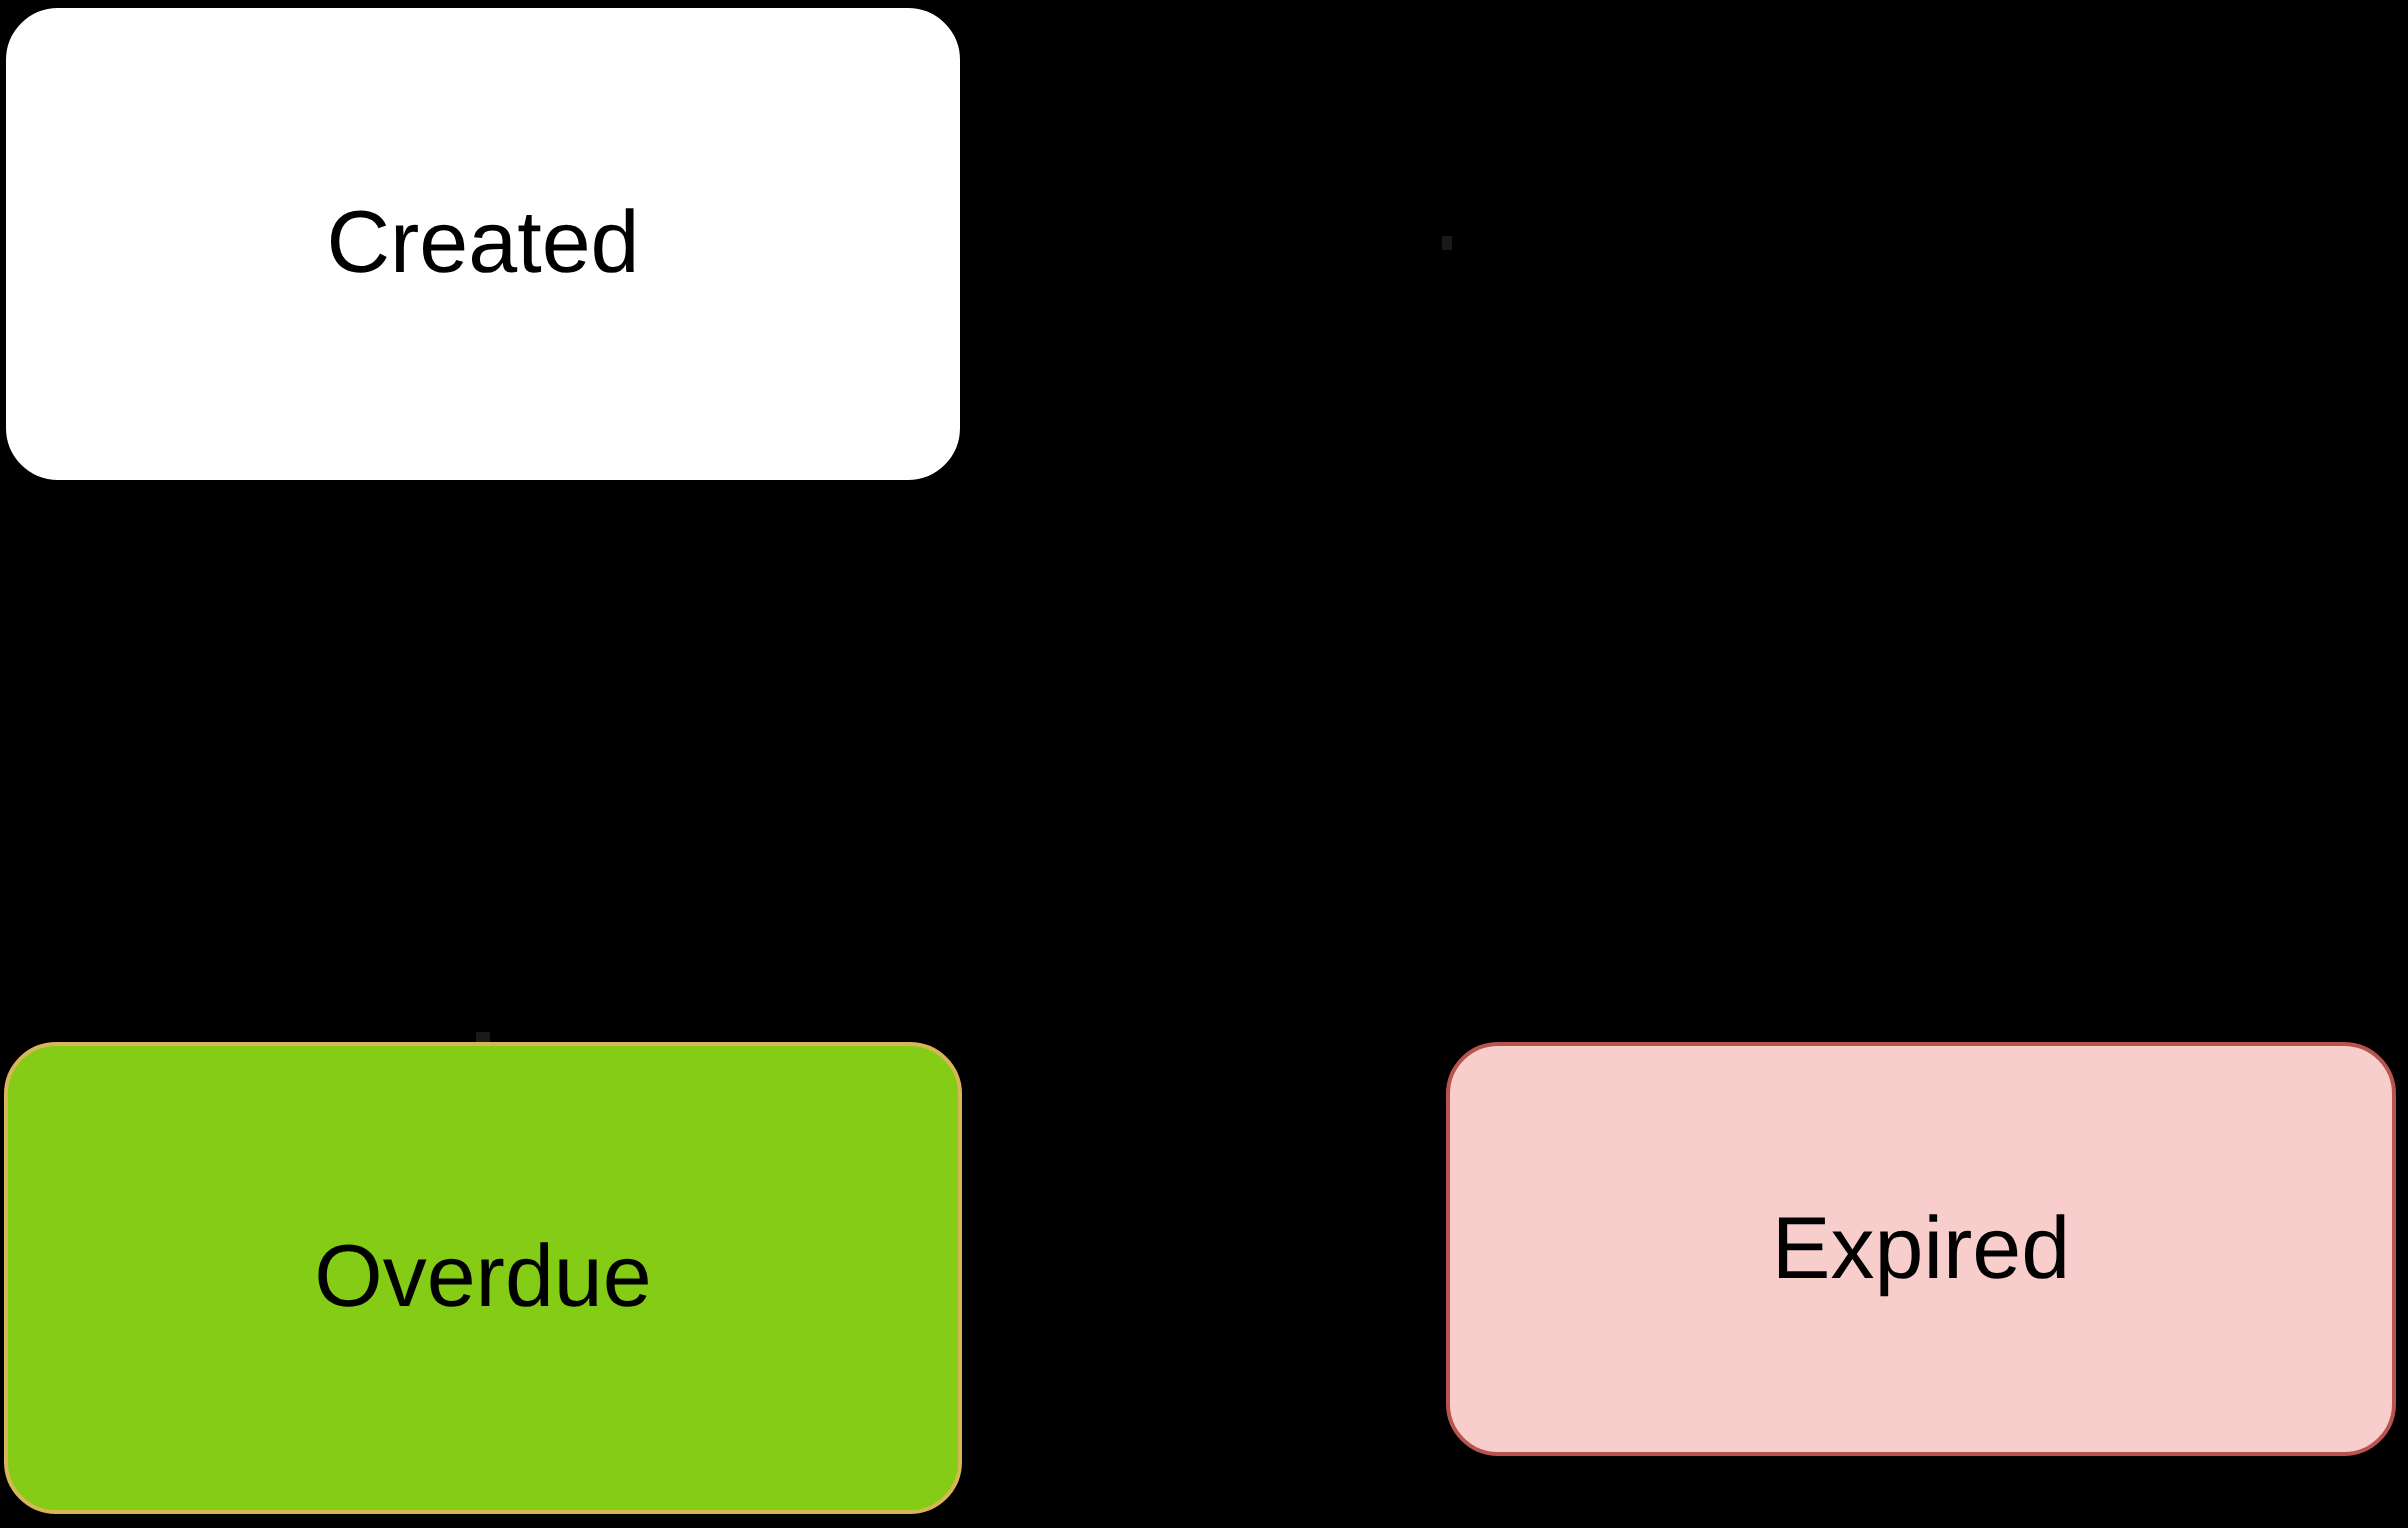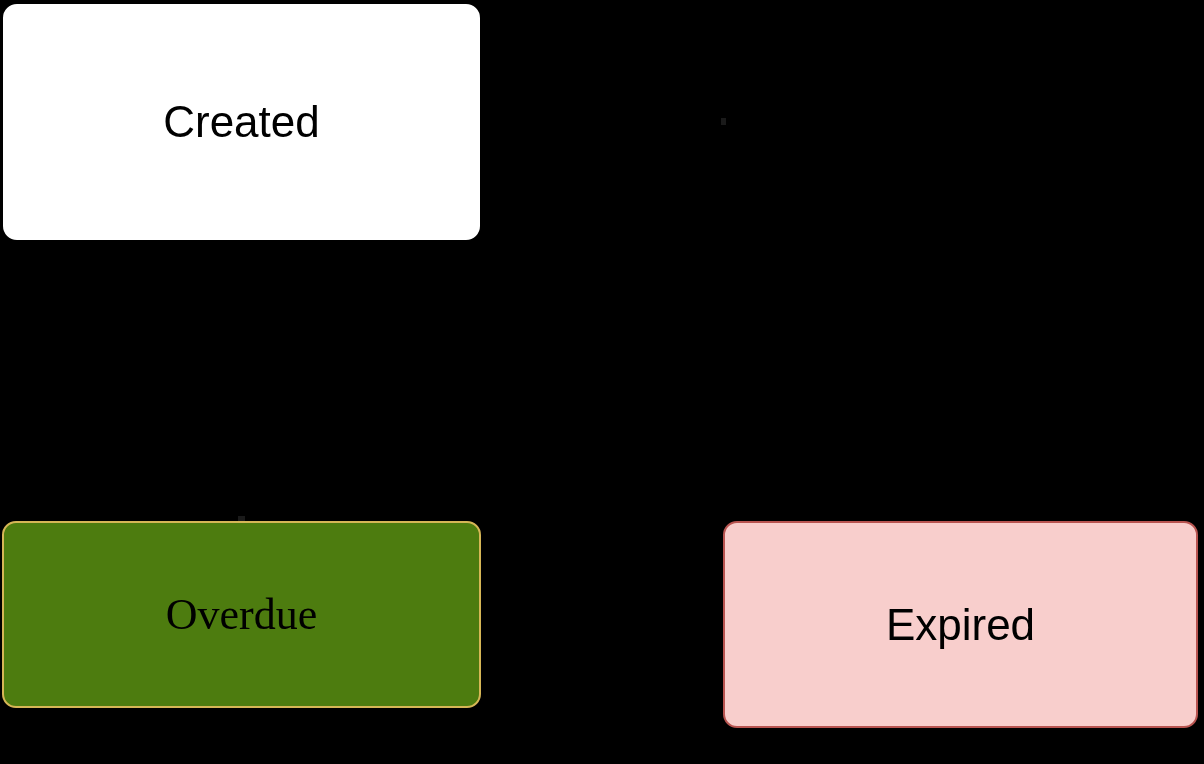--- a/index.html
+++ b/index.html
@@ -13,21 +13,21 @@
   }
   .canvas {
     position: relative;
     width: 1204px;
     height: 764px;
     background: #000000;
   }
   .node {
     position: absolute;
     box-sizing: border-box;
-    border-radius: 14px;
+    border-radius: 26px;
     border: 2px solid transparent;
     display: flex;
     align-items: center;
     justify-content: center;
   }
   .node-label {
     font-size: 44px;
     line-height: 1;
     color: #000000;
     white-space: nowrap;
@@ -41,21 +41,21 @@
 </head>
 <body>
 
 <div class="canvas">
 
   <div class="node" style="left: 3px; top: 4px; width: 477px; height: 236px; background: rgb(255, 255, 255); border-color: rgb(255, 255, 255);">
     <span class="node-label">Created</span>
   </div>
 
 
-  <div class="node" style="left: 2px; top: 521px; width: 479px; height: 187px; background: #4d7c0f; border-color: rgb(214, 182, 86); font-family: Liberation Serif, serif;">
+  <div class="node" style="left: 2px; top: 521px; width: 479px; height: 236px; background: #84cc16; border-color: rgb(214, 182, 86);">
     <span class="node-label">Overdue</span>
   </div>
 
   <div class="node" style="left: 723px; top: 521px; width: 475px; height: 207px; background: rgb(248, 206, 204); border-color: rgb(184, 84, 80);">
     <span class="node-label">Expired</span>
   </div>
 
   <div class="arrow-tick" style="left: 721px; top: 118px; width: 5px; height: 7px;"></div>
   <div class="arrow-tick" style="left: 238px; top: 516px; width: 7px; height: 5px;"></div>
 

